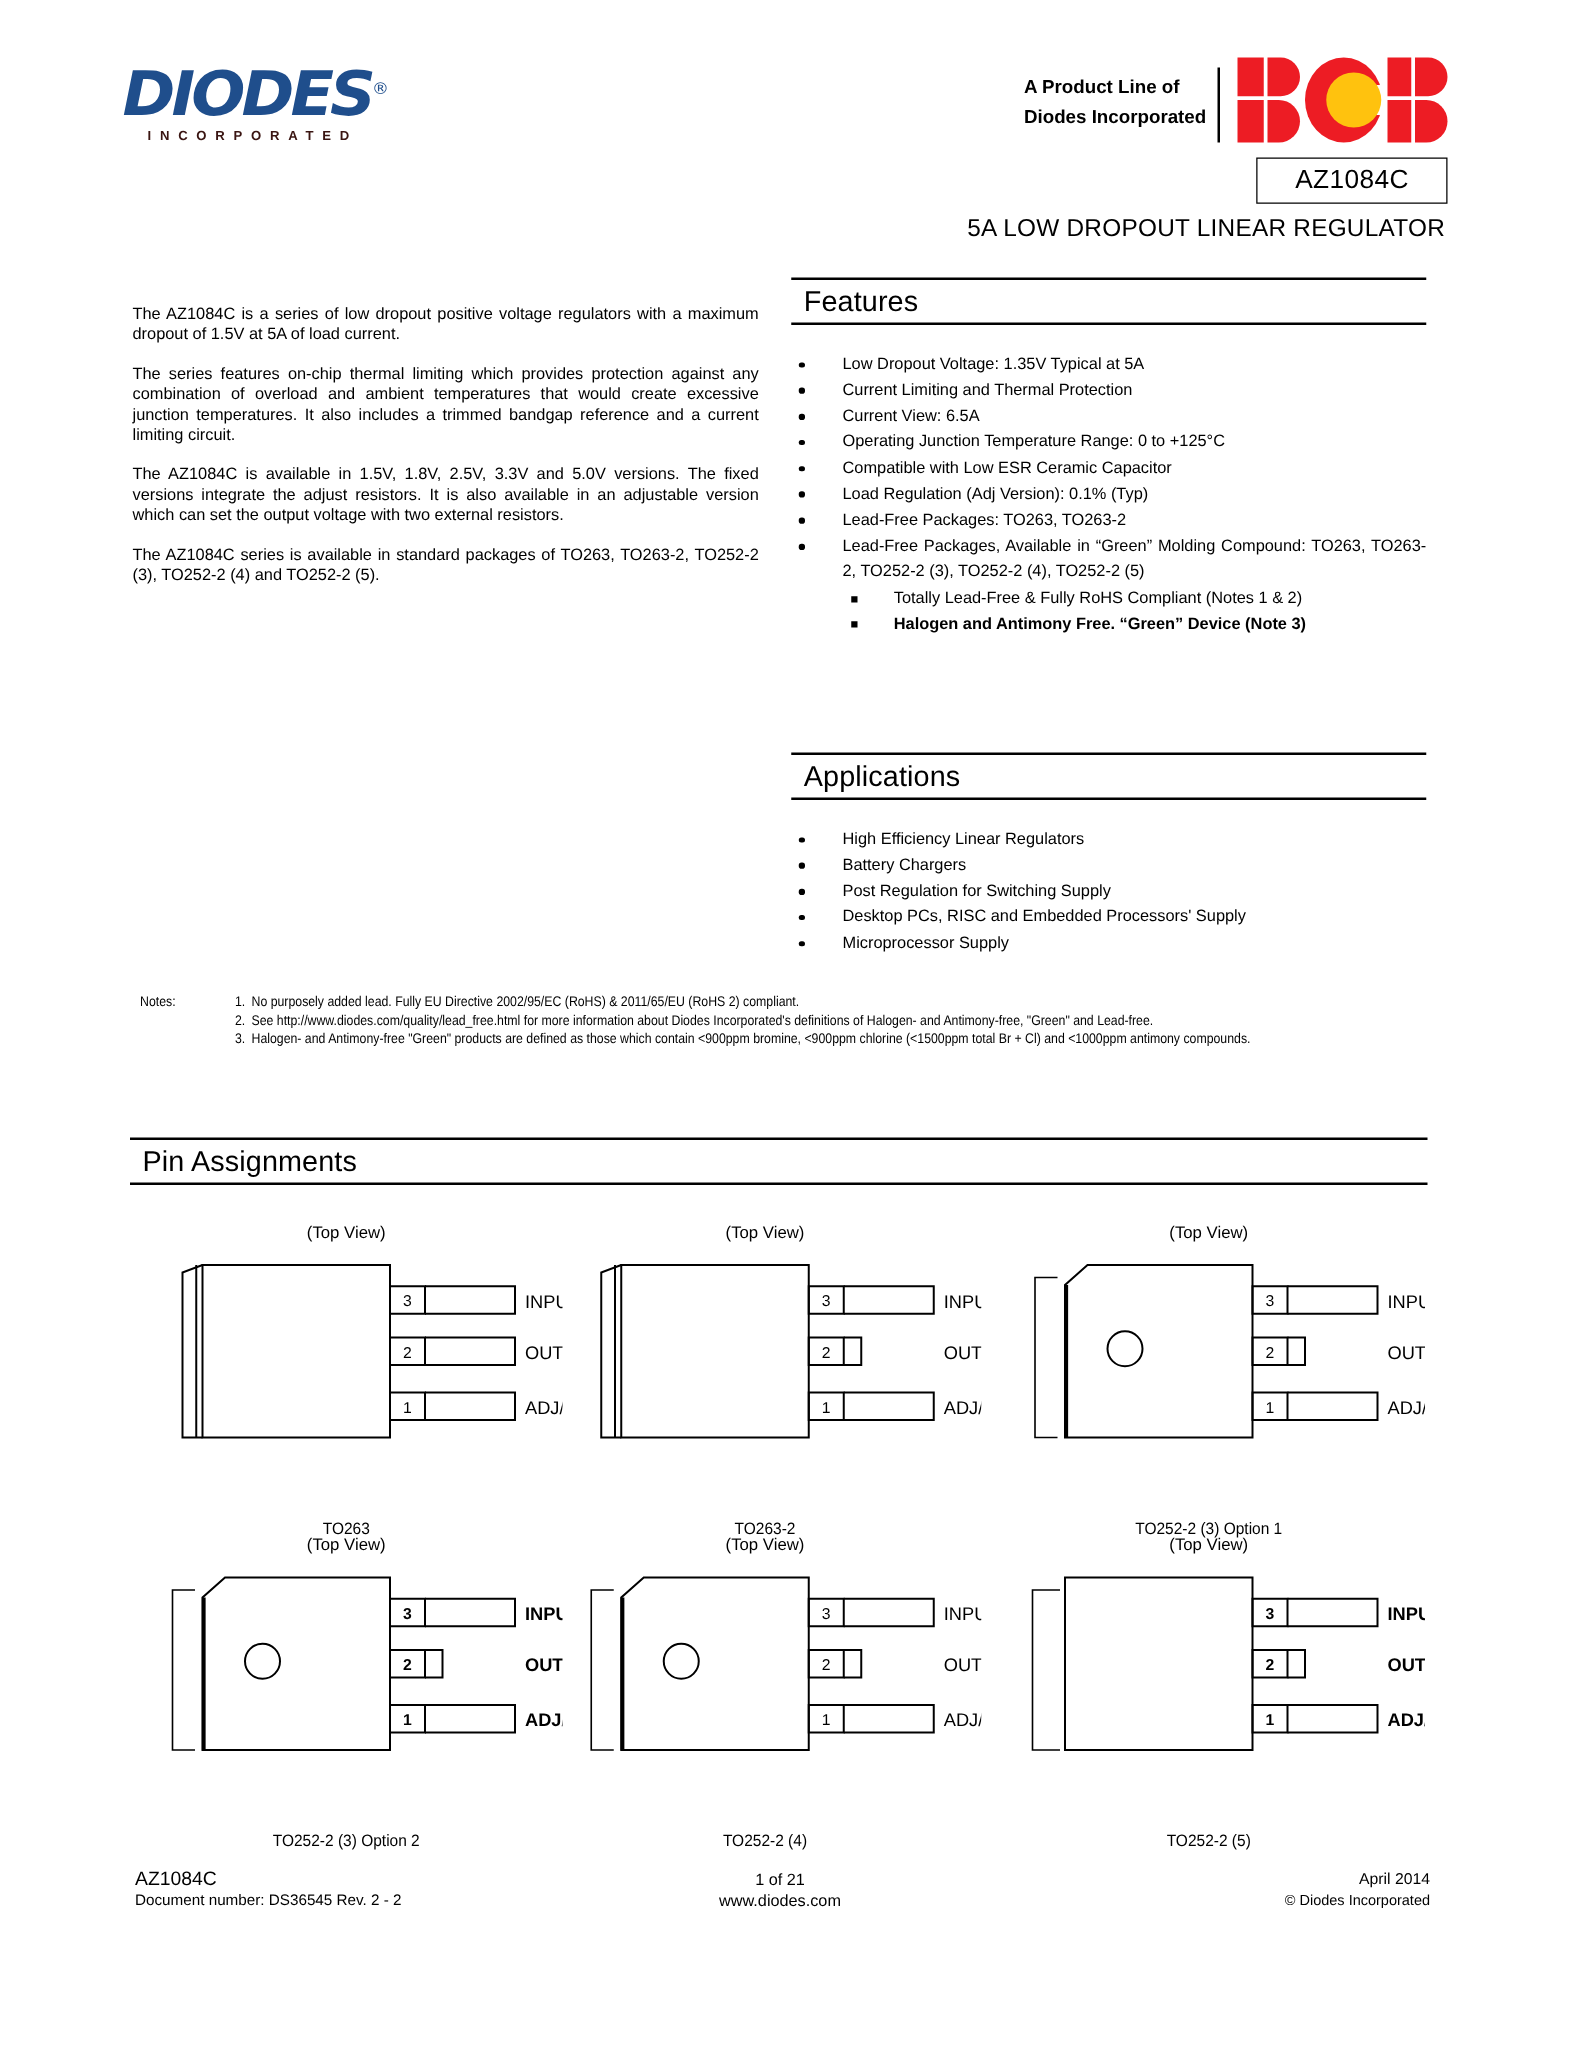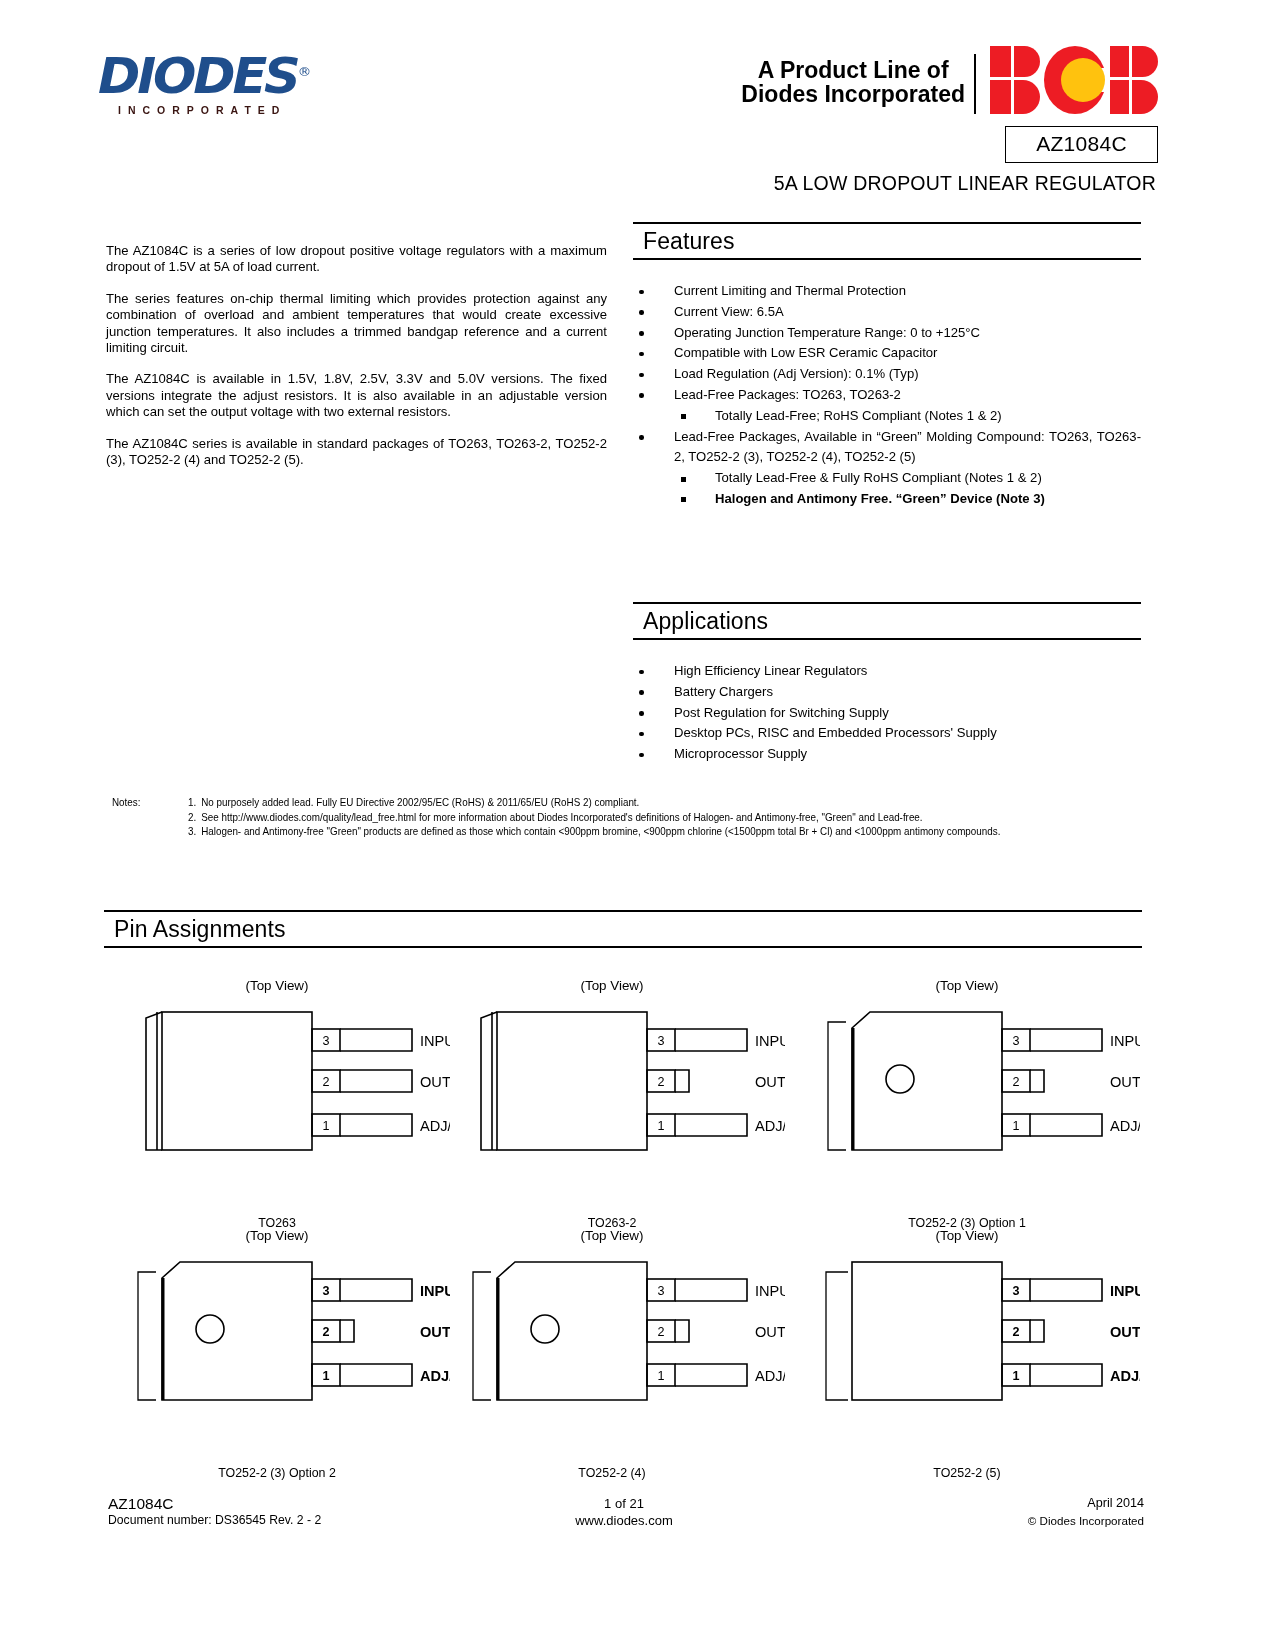--- a/index.html
+++ b/index.html
@@ -58,22 +58,22 @@
     font-weight: bold;
     font-size: 10.5px;
     letter-spacing: 7.0px;
     color: #3a1512;
     margin-left: 20px;
   }
 
   .prodline {
     position: absolute;
     right: 193px; top: 20px;
-    text-align: center;
-    font-size: 23px;
+    text-align: left;
+    font-size: 15px;
     font-weight: bold;
     line-height: 24px;
     white-space: nowrap;
     margin-left: 28px;
   }
   .vbar {
     position: absolute;
     right: 182px; top: 16px;
     width: 2px; height: 60px;
     background: #000;
@@ -301,27 +301,27 @@
         <p class="para">The AZ1084C is a series of low dropout positive voltage regulators with a maximum dropout of 1.5V at 5A of load current.</p>
         <p class="para">The series features on-chip thermal limiting which provides protection against any combination of overload and ambient temperatures that would create excessive junction temperatures. It also includes a trimmed bandgap reference and a current limiting circuit.</p>
         <p class="para">The AZ1084C is available in 1.5V, 1.8V, 2.5V, 3.3V and 5.0V versions. The fixed versions integrate the adjust resistors. It is also available in an adjustable version which can set the output voltage with two external resistors.</p>
         <p class="para">The AZ1084C series is available in standard packages of TO263, TO263-2, TO252-2 (3), TO252-2 (4) and TO252-2 (5).</p>
       </div>
   </div>
 
   <div class="sec" id="sec-features">
     <div class="sec-head">Features</div>
     <ul class="bul" id="features-list">
+        <li><span class="bdot"></span><span>Low Dropout Voltage: 1.35V Typical at 5A</span></li>
         <li><span class="bdot"></span><span>Current Limiting and Thermal Protection</span></li>
         <li><span class="bdot"></span><span>Current View: 6.5A</span></li>
         <li><span class="bdot"></span><span>Operating Junction Temperature Range: 0 to +125°C</span></li>
         <li><span class="bdot"></span><span>Compatible with Low ESR Ceramic Capacitor</span></li>
         <li><span class="bdot"></span><span>Load Regulation (Adj Version): 0.1% (Typ)</span></li>
         <li><span class="bdot"></span><span>Lead-Free Packages: TO263, TO263-2</span></li>
-        <li class="sub"><span class="bsq"></span><span>Totally Lead-Free; RoHS Compliant (Notes 1 &amp; 2)</span></li>
         <li><span class="bdot"></span><span>Lead-Free Packages, Available in “Green” Molding Compound: TO263, TO263-2, TO252-2 (3), TO252-2 (4), TO252-2 (5)</span></li>
         <li class="sub"><span class="bsq"></span><span>Totally Lead-Free &amp; Fully RoHS Compliant (Notes 1 &amp; 2)</span></li>
         <li class="sub bold"><span class="bsq"></span><span>Halogen and Antimony Free. “Green” Device (Note 3)</span></li>
       </ul>
   </div>
 
   <div class="sec" id="sec-applications">
     <div class="sec-head">Applications</div>
     <ul class="bul" id="applications-list">
         <li><span class="bdot"></span><span>High Efficiency Linear Regulators</span></li>

